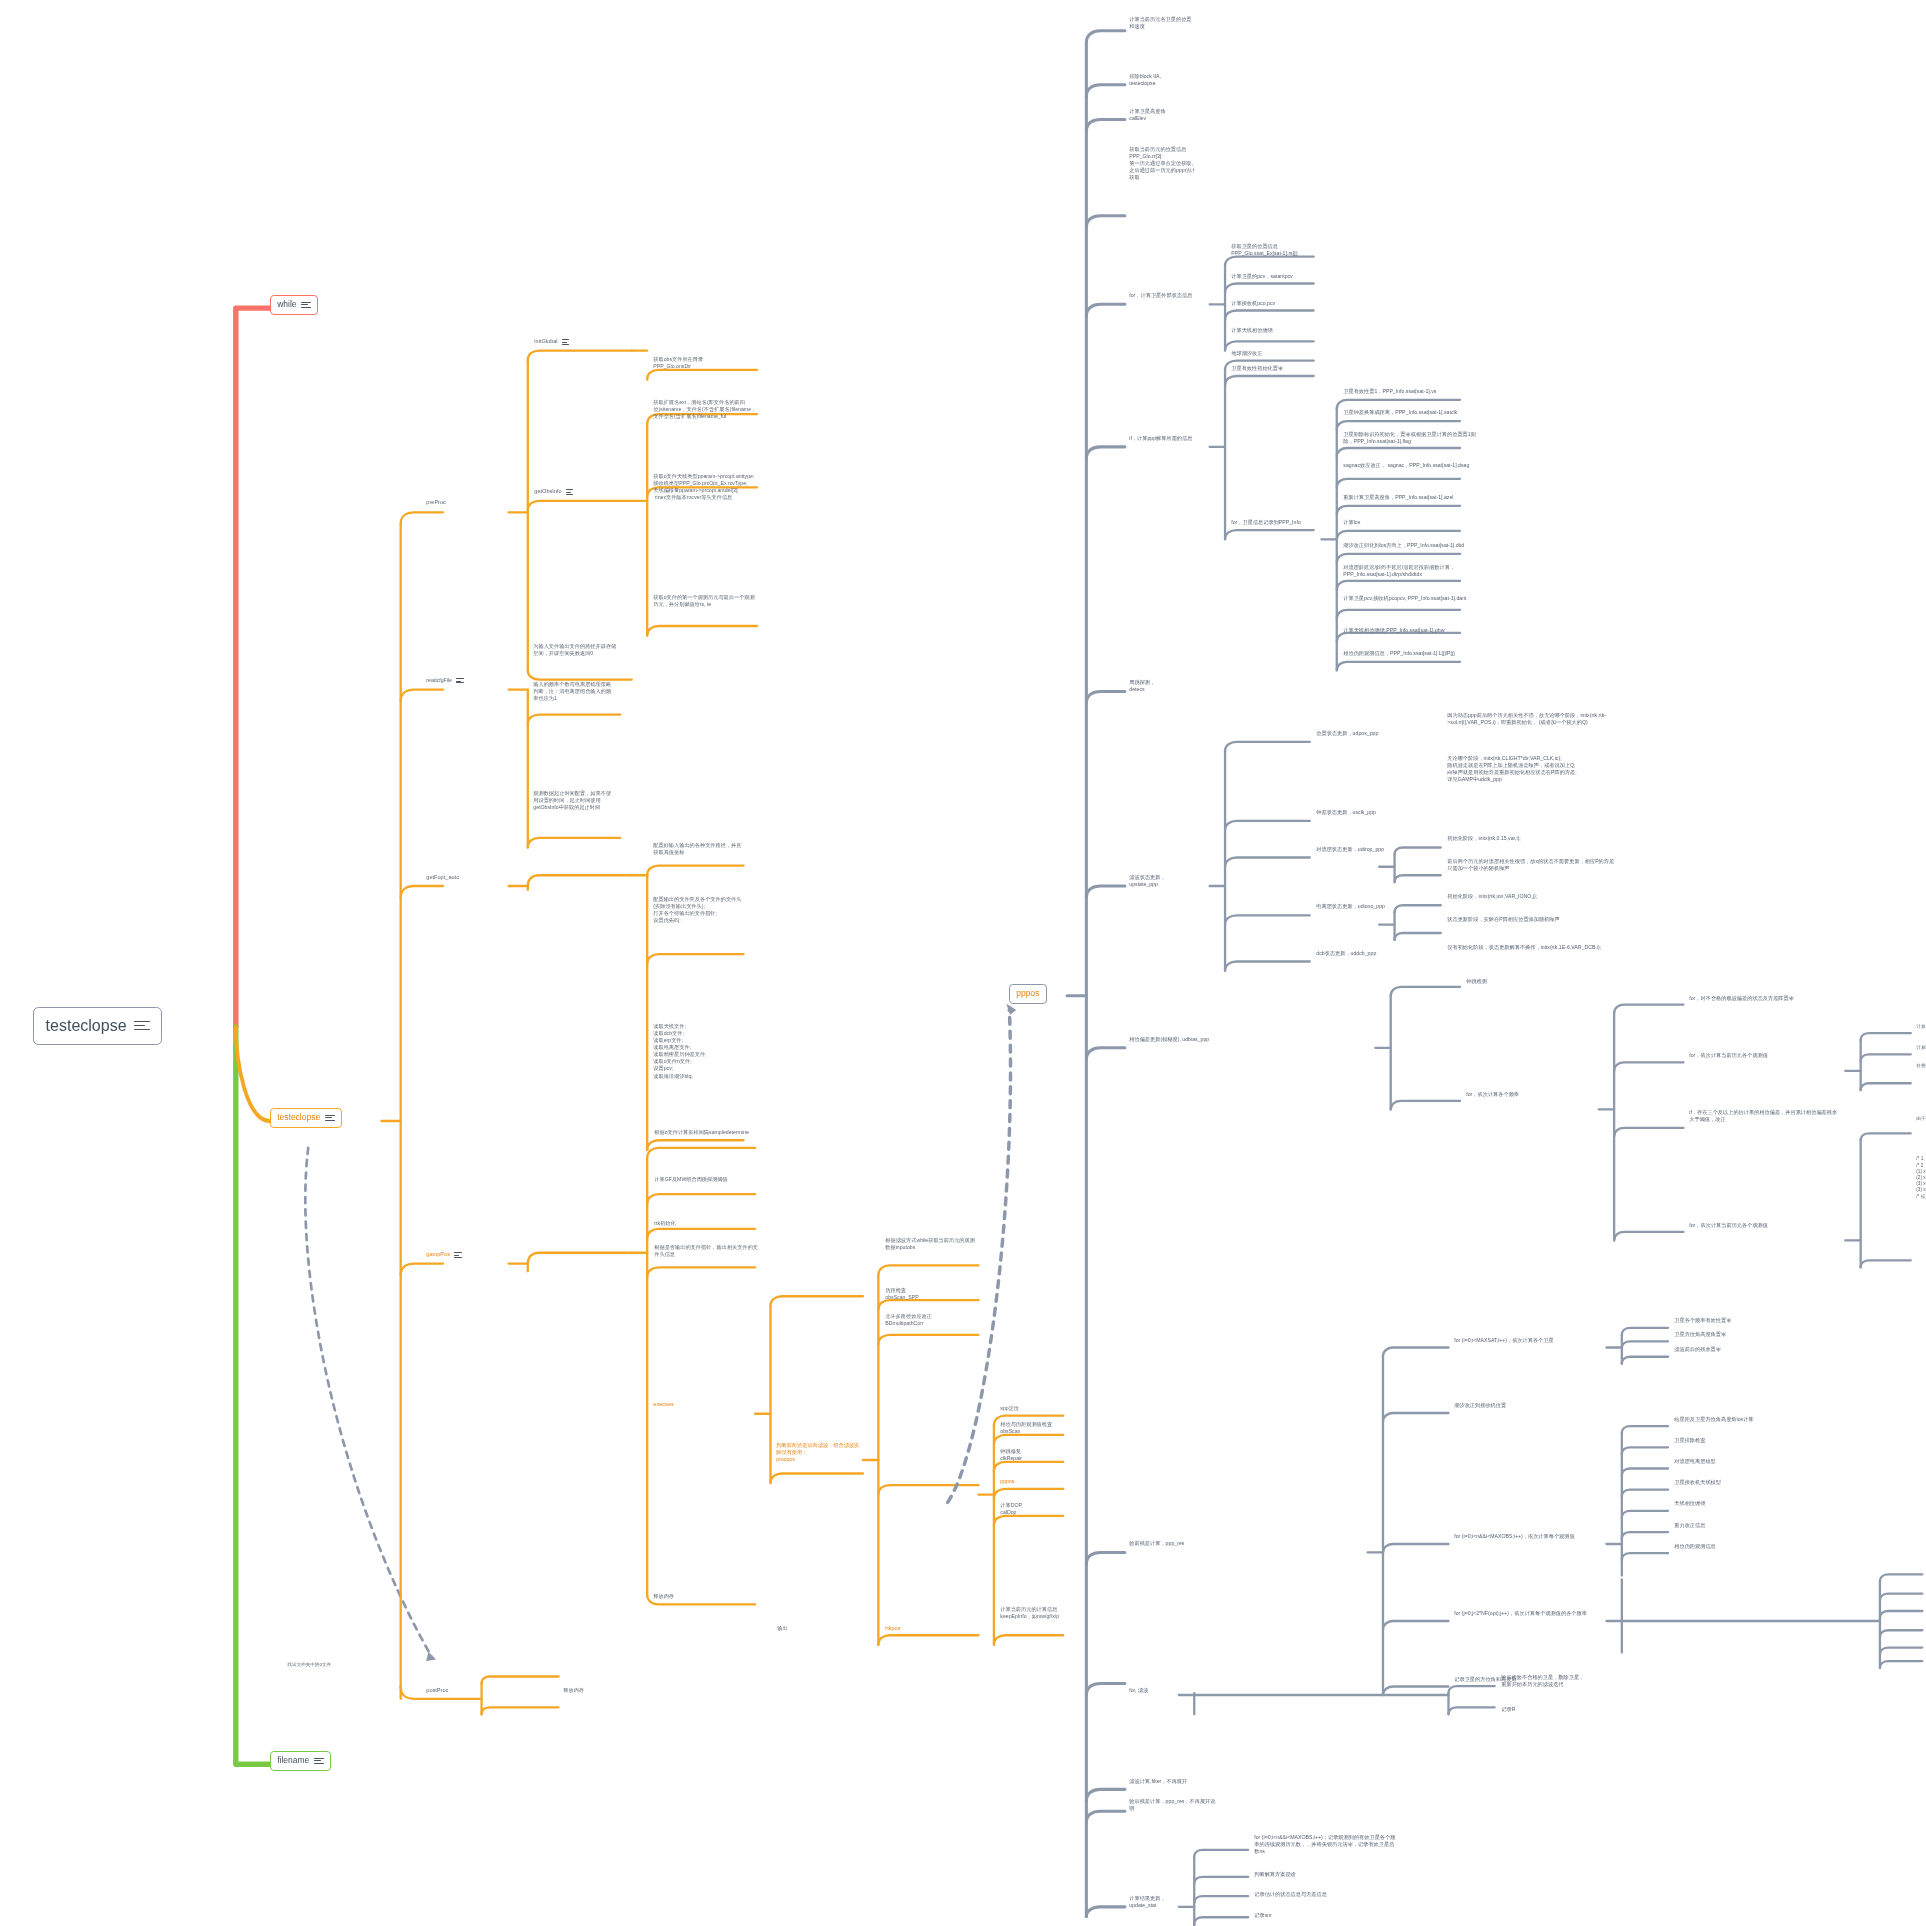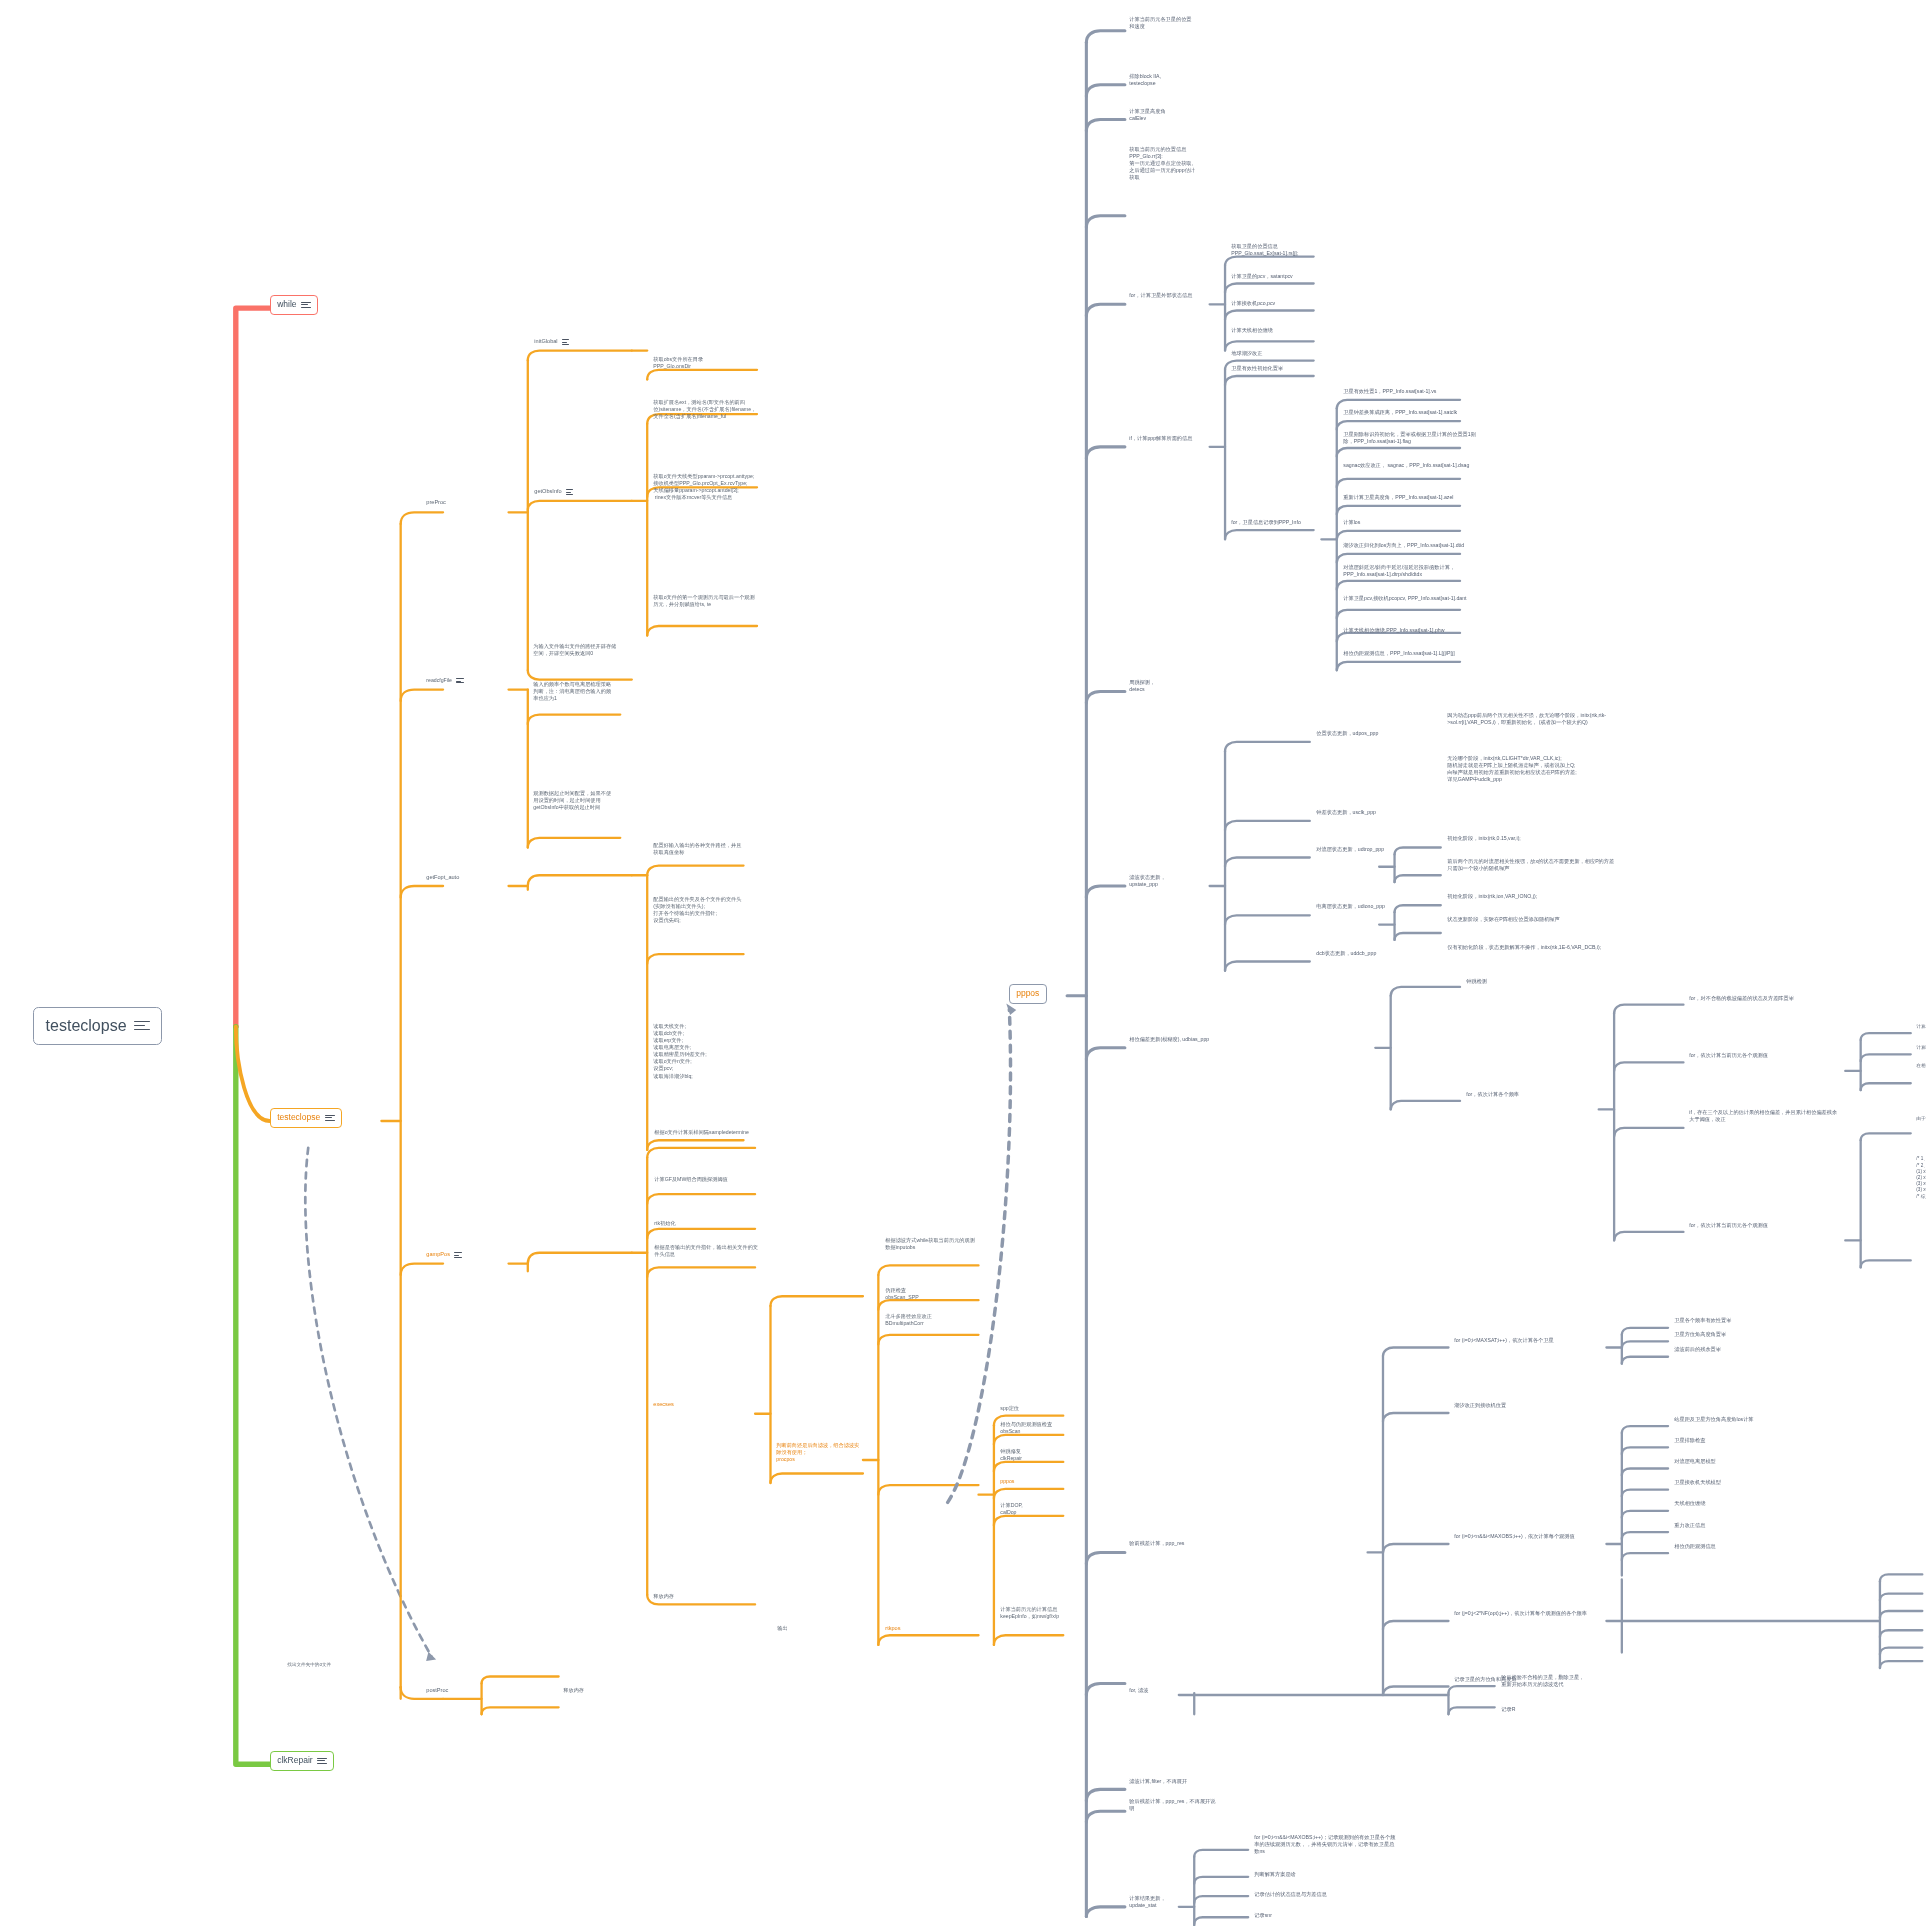--- a/index.html
+++ b/index.html
@@ -317,21 +317,21 @@
   <div class="node pill orange" style="left:270px; top:1108px;">
     <span class="txt">testeclopse</span>
     <span class="ham">
         <i></i>
         <i></i>
         <i></i>
       </span>
   </div>
 
   <div class="node pill green" style="left:270px; top:1751px;">
-    <span class="txt">clkRepair</span>
+    <span class="txt">filename</span>
     <span class="ham">
         <i></i>
         <i></i>
         <i></i>
       </span>
   </div>
 
   <div class="node leaf o sm" style="left:285px; top:1662px; width:92px;">
     <span class="txt">找出文件夹中的o文件</span>
   </div>

